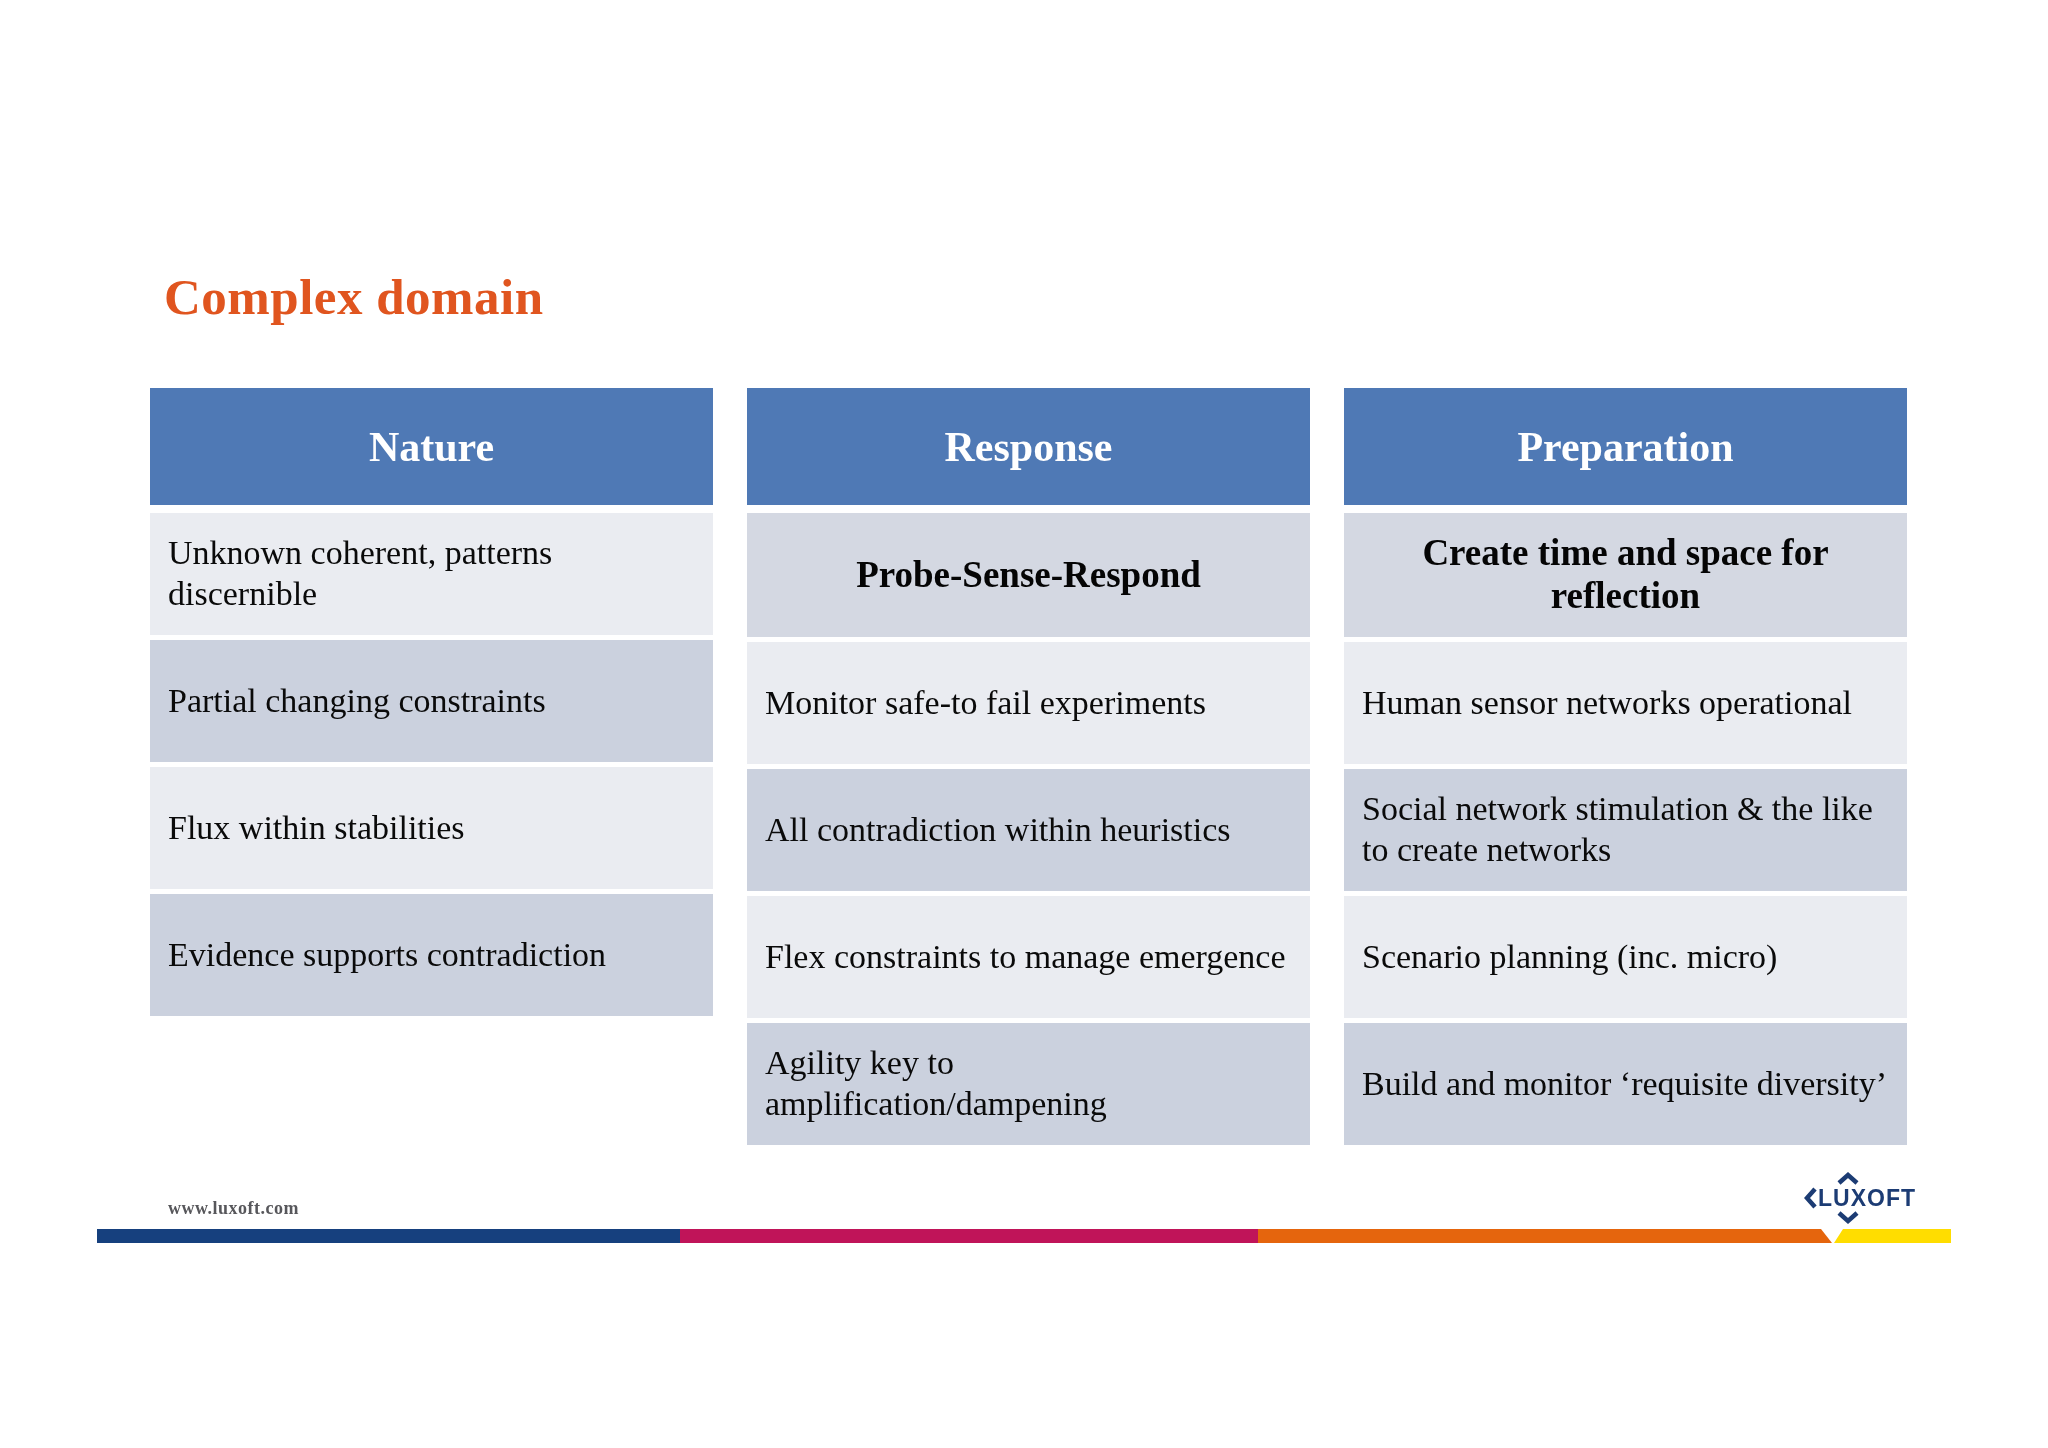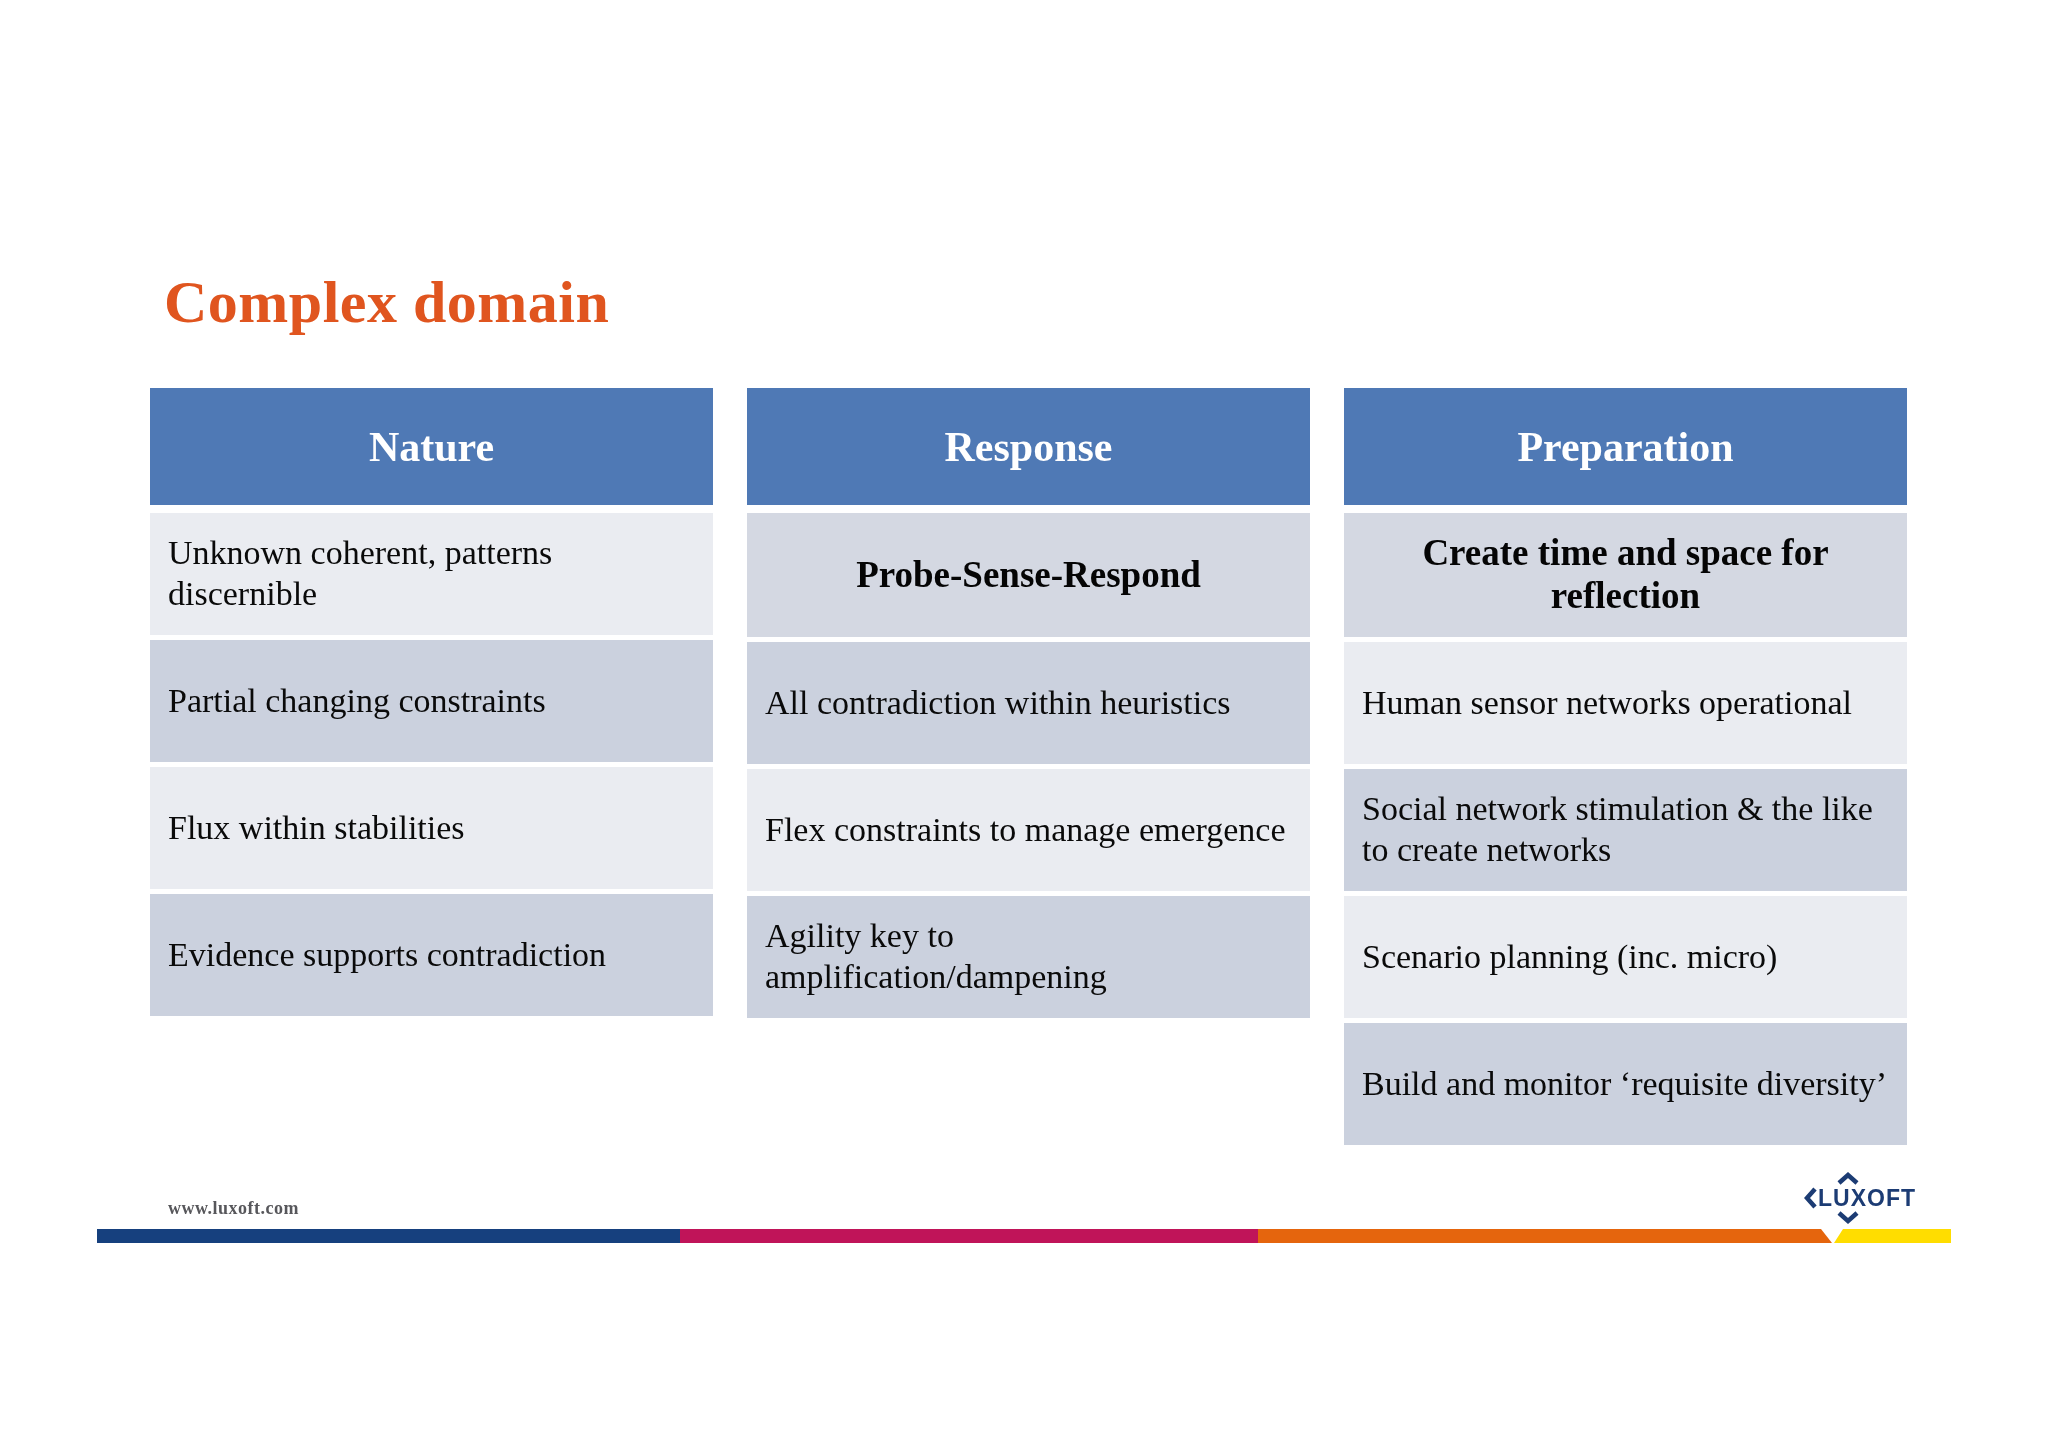--- a/index.html
+++ b/index.html
@@ -6,21 +6,21 @@
   .slide{
     position:relative;
     width:2048px;height:1448px;
     background:#ffffff;
     overflow:hidden;
     font-family:"Liberation Serif", serif;
   }
   .page-title{
     position:absolute;
     left:164px;top:268px;
-    font-size:60px;
+    font-size:51px;
     font-weight:bold;
     color:#E0551F;
     letter-spacing:0.5px;
     white-space:nowrap;
   }
   .matrix{
     position:absolute;
     left:150px;top:388px;
     width:1757px;
     display:flex;
@@ -134,20 +134,21 @@
       <div class="cell col-header">Nature</div>
       <div class="cell row light">Unknown coherent, patterns discernible</div>
       <div class="cell row dark">Partial changing constraints</div>
       <div class="cell row light">Flux within stabilities</div>
       <div class="cell row dark">Evidence supports contradiction</div>
     </div>
 
     <div class="col">
       <div class="cell col-header">Response</div>
       <div class="cell col-subheader">Probe-Sense-Respond</div>
+      <div class="cell row light">Monitor safe-to fail experiments</div>
       <div class="cell row dark">All contradiction within heuristics</div>
       <div class="cell row light">Flex constraints to manage emergence</div>
       <div class="cell row dark">Agility key to amplification/dampening</div>
     </div>
 
     <div class="col">
       <div class="cell col-header">Preparation</div>
       <div class="cell col-subheader">Create time and space for reflection</div>
       <div class="cell row light">Human sensor networks operational</div>
       <div class="cell row dark">Social network stimulation &amp; the like to create networks</div>

